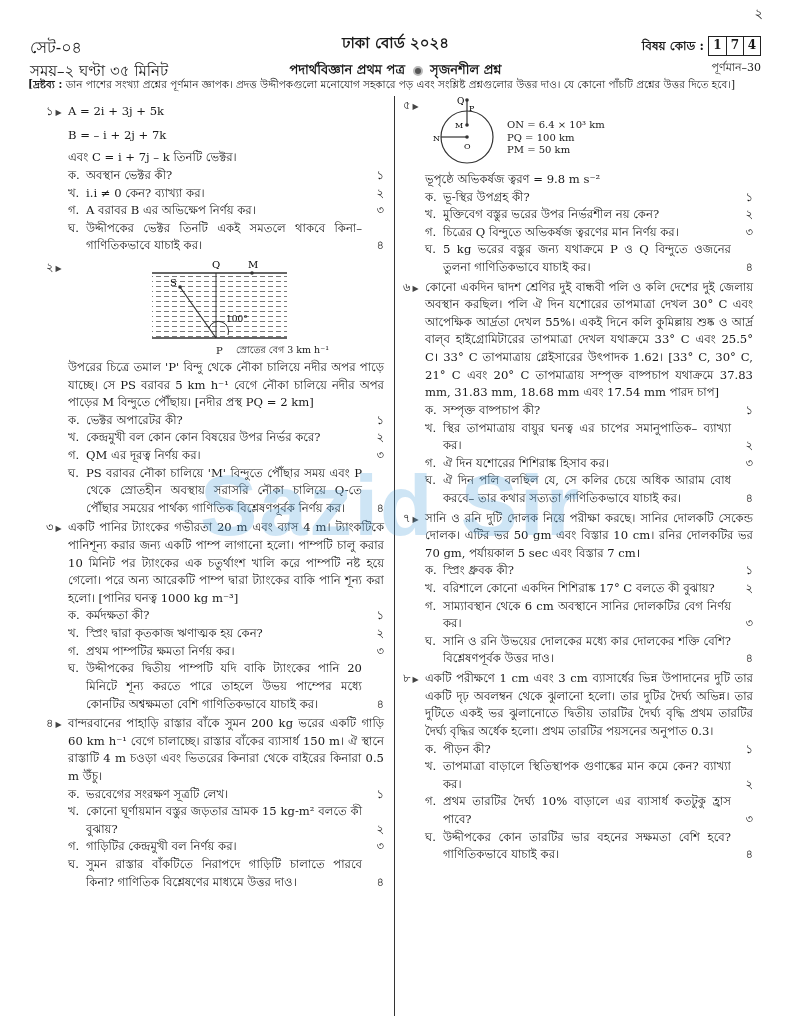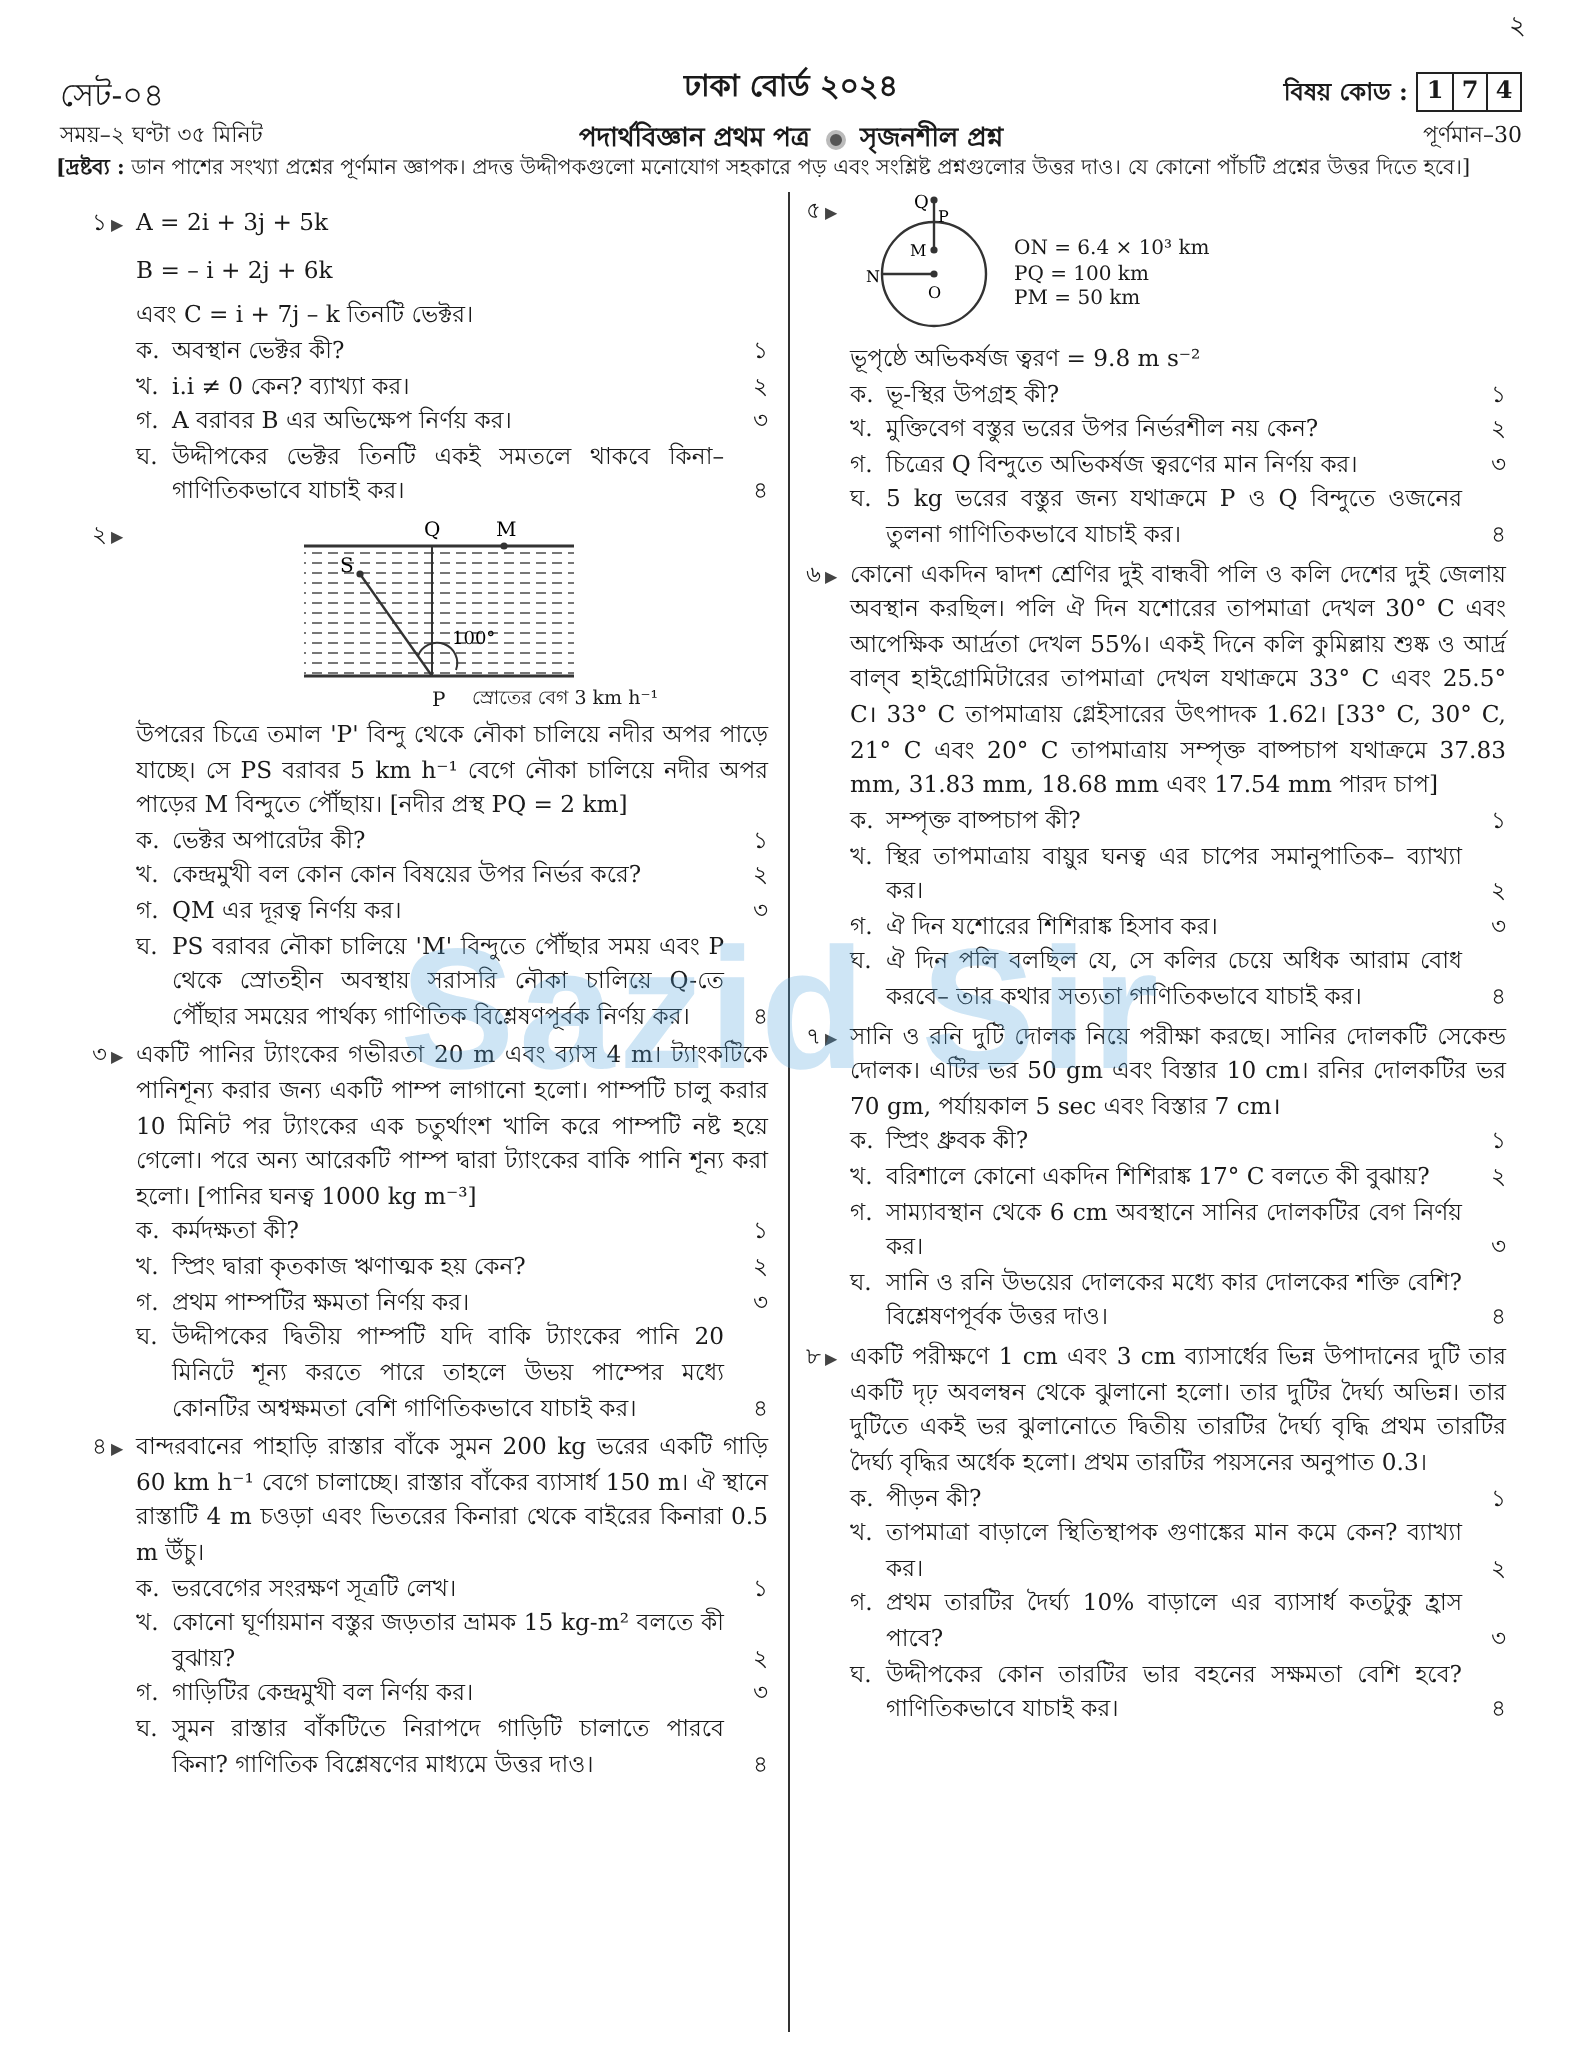--- a/index.html
+++ b/index.html
@@ -13,21 +13,21 @@
   }
   .page-num { position: absolute; top: 4px; right: 28px; font-size: 13px; }
   .hdr-row1 { position: absolute; top: 36px; left: 30px; right: 30px; height: 22px; }
   .hdr-row1 .set { position: absolute; left: 0; top: 0; font-size: 16px; }
   .hdr-row1 .board { position: absolute; left: 0; right: 0; top: -4px; text-align: center; font-size: 15px; font-weight: bold; }
   .hdr-row1 .code { position: absolute; right: 0; top: 0; display: flex; align-items: center; font-size: 12px; font-weight: bold; padding-left: 25px; }
   .code-box { display: flex; border: 1px solid #222; margin-left: 4px; }
   .code-box span { width: 17px; height: 18px; line-height: 17px; text-align: center; border-left: 1px solid #222; font-weight: bold; font-size: 12px; }
   .code-box span:first-child { border-left: none; }
   .hdr-row2 { position: absolute; top: 60px; left: 30px; right: 30px; height: 18px; }
-  .hdr-row2 .time { position: absolute; left: 0; font-size: 11px; }
+  .hdr-row2 .time { position: absolute; left: 0; font-size: 15px; }
   .hdr-row2 .paper { position: absolute; left: 0; right: 0; text-align: center; font-size: 13px; font-weight: bold; }
   .hdr-row2 .paper .dot { display: inline-block; width: 10px; height: 10px; border-radius: 50%; background: #555; border: 2px solid #bbb; vertical-align: middle; margin: 0 3px; }
   .hdr-row2 .marks { position: absolute; right: 0; font-size: 11px; }
   .note { position: absolute; top: 77px; left: 28px; right: 26px; font-size: 10.4px; white-space: nowrap; }
   .note b { font-weight: bold; }
 
   .col-divider { position: absolute; left: 394px; top: 96px; width: 1px; height: 920px; background: #333; }
 
   .col { position: absolute; top: 97px; }
   .col.left { left: 46px; width: 338px; }
@@ -83,21 +83,21 @@
   <span>ডান পাশের সংখ্যা প্রশ্নের পূর্ণমান জ্ঞাপক। প্রদত্ত উদ্দীপকগুলো মনোযোগ সহকারে পড় এবং সংশ্লিষ্ট প্রশ্নগুলোর উত্তর দাও। যে কোনো পাঁচটি প্রশ্নের উত্তর দিতে হবে।]</span>
 </div>
 
 <div class="col-divider"></div>
 
 <div class="col left">
 
   <div class="q" style="margin-top:2px;">
     <span class="qnum"><span>১</span><span class="tri">▶</span></span>
     <div class="eq" style="margin-top:6px;">A = 2i + 3j + 5k</div>
-    <div class="eq" style="margin-top:6px;">B = – i + 2j + 6k</div>
+    <div class="eq" style="margin-top:6px;">B = – i + 2j + 7k</div>
     <div class="eq" style="margin-top:4px;">এবং C = i + 7j – k তিনটি ভেক্টর।</div>
     <div class="sub"><span class="lbl">ক.</span><span>অবস্থান ভেক্টর কী?</span><span class="mk">১</span></div>
     <div class="sub"><span class="lbl">খ.</span><span>i.i ≠ 0 কেন? ব্যাখ্যা কর।</span><span class="mk">২</span></div>
     <div class="sub"><span class="lbl">গ.</span><span>A বরাবর B এর অভিক্ষেপ নির্ণয় কর।</span><span class="mk">৩</span></div>
     <div class="sub"><span class="lbl">ঘ.</span><span>উদ্দীপকের ভেক্টর তিনটি একই সমতলে থাকবে কিনা– গাণিতিকভাবে যাচাই কর।</span><span class="mk">৪</span></div>
   </div>
 
   <div class="q" style="margin-top:4px;">
     <span class="qnum"><span>২</span><span class="tri">▶</span></span>
     <div class="figure" style="height:86px;">

